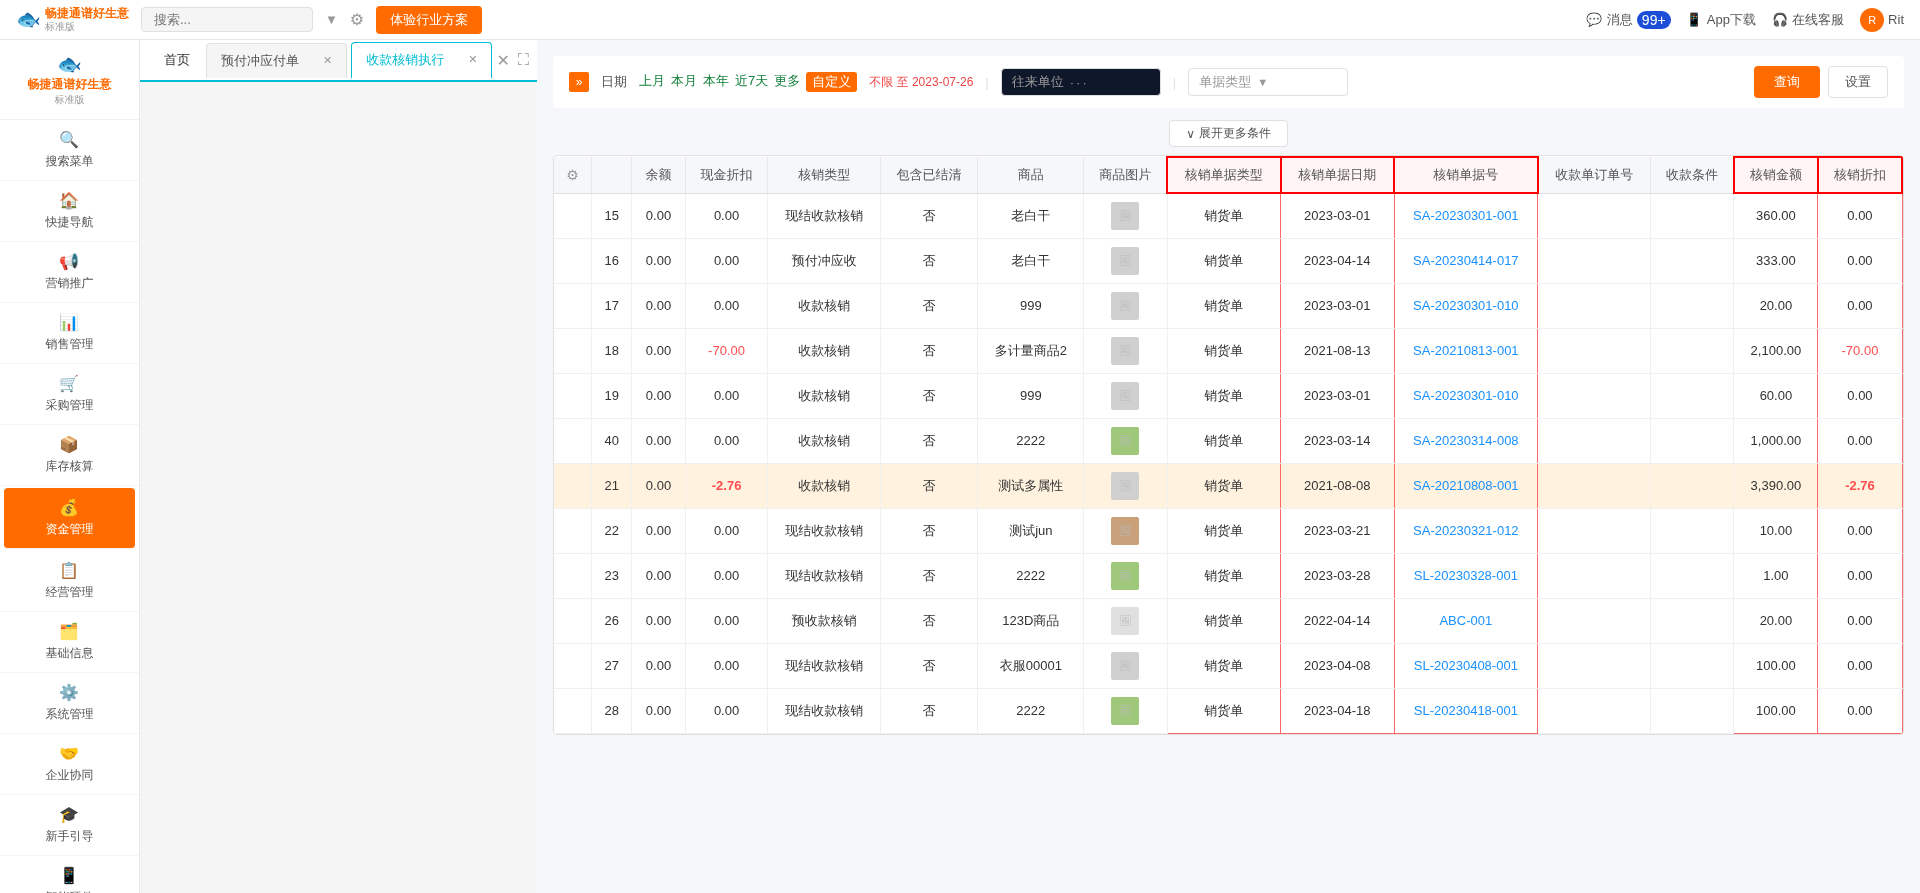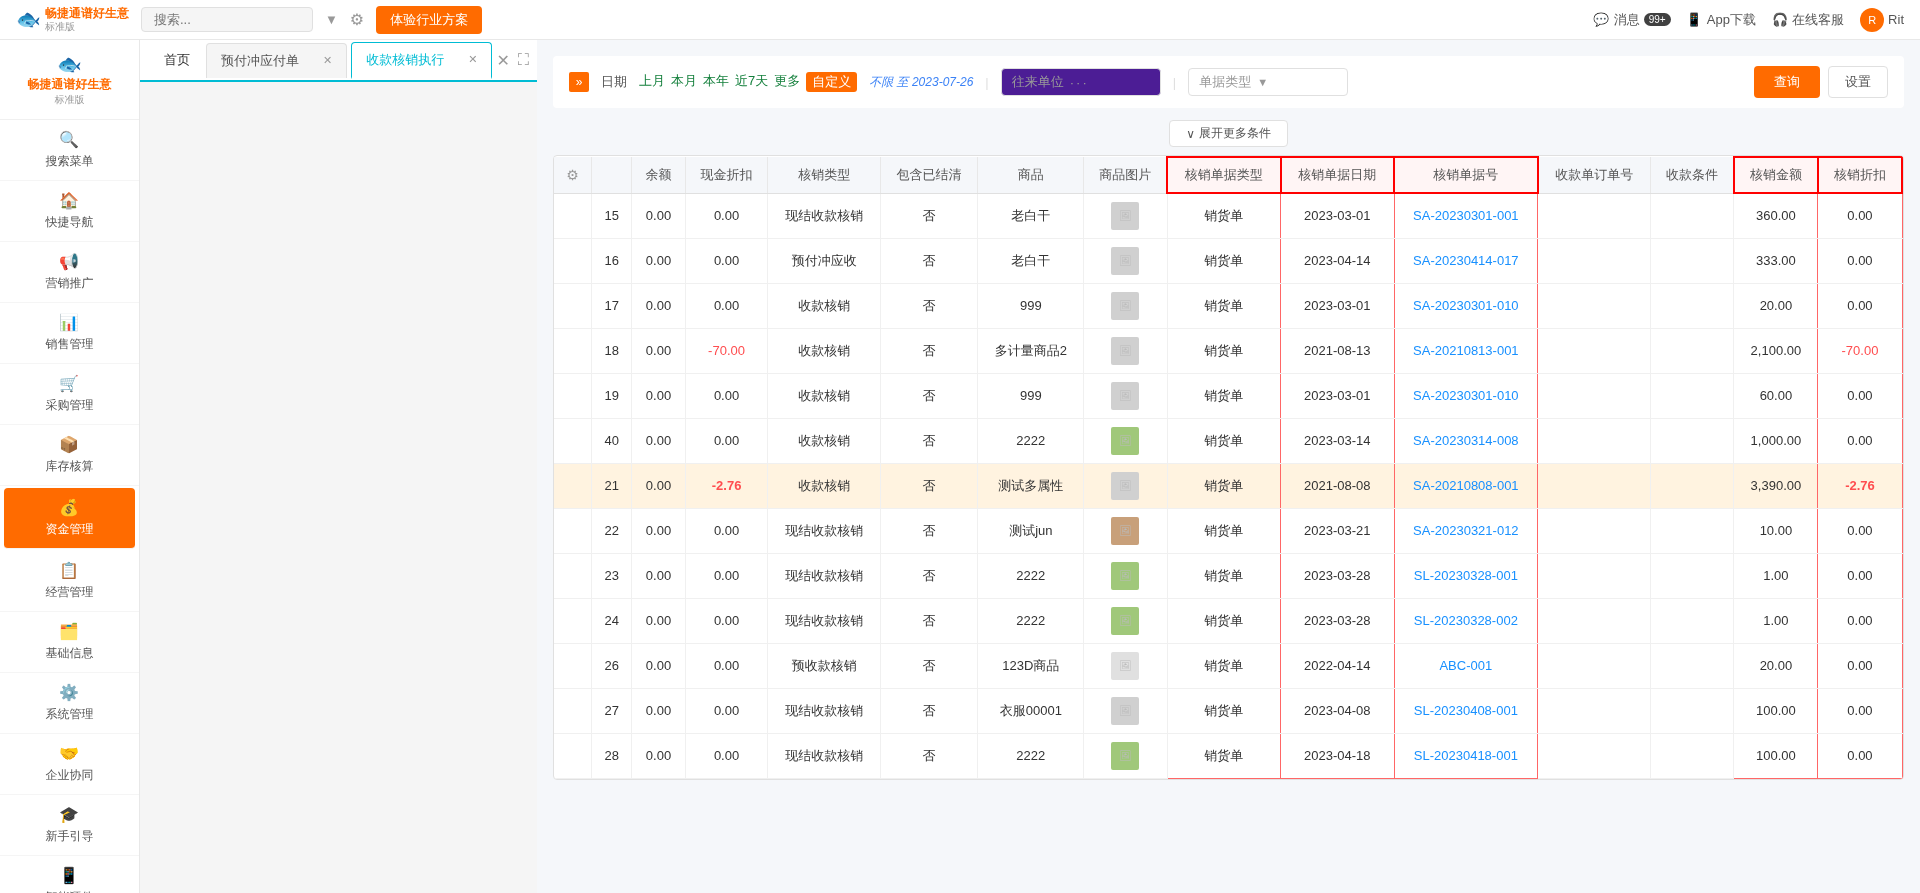--- a/index.html
+++ b/index.html
@@ -35,25 +35,25 @@
     .top-bar-btn {
       background: #ff6b00;
       color: #fff;
       border: none;
       border-radius: 4px;
       padding: 5px 14px;
       cursor: pointer;
       font-size: 13px;
     }
     .notification-badge {
-      background: #404040;
+      background: #1d4ed8;
       color: #fff;
       border-radius: 10px;
       padding: 1px 5px;
-      font-size: 10px;
+      font-size: 14px;
     }
 
     
     .layout { display: flex; height: calc(100vh - 40px); }
 
     
     .sidebar {
       width: 140px;
       background: #fff;
       border-right: 1px solid #e8e8e8;
@@ -169,31 +169,31 @@
       display: flex;
       align-items: center;
       justify-content: center;
       cursor: pointer;
       font-size: 12px;
     }
     .filter-label { color: #555; font-size: 13px; }
     .filter-date-links { display: flex; gap: 6px; }
     .filter-date-link { color: #15803d; cursor: pointer; font-size: 13px; }
     .filter-date-custom { color: #00bcd4; cursor: pointer; font-size: 13px; }
-    .filter-date-range { color: #3b82f6; font-size: 12px; font-style: italic; }
+    .filter-date-range { color: #ef4444; font-size: 12px; }
     .filter-separator { color: #e0e0e0; }
     .filter-input-wrap {
       display: flex;
       align-items: center;
       gap: 6px;
       border: 1px solid #e0e0e0;
       border-radius: 4px;
       padding: 4px 10px;
       min-width: 160px;
-      background: #4c1d95;
+      background: #0f172a;
     }
     .filter-dots { color: #999; letter-spacing: 2px; cursor: pointer; }
     .filter-select-wrap {
       display: flex;
       align-items: center;
       gap: 6px;
       border: 1px solid #e0e0e0;
       border-radius: 4px;
       padding: 4px 10px;
       min-width: 160px;
@@ -632,37 +632,20 @@
                 <td style="border-left: 1px solid rgb(255, 102, 102); border-right: 1px solid rgb(255, 102, 102);">销货单</td>
                 <td style="border-left: 1px solid rgb(255, 102, 102); border-right: 1px solid rgb(255, 102, 102);">2023-03-28</td>
                 <td style="border-left: 1px solid rgb(255, 102, 102); border-right: 1px solid rgb(255, 102, 102);"><a class="link-text" href="#">SL-20230328-001</a></td>
                 <td></td>
                 <td></td>
                 <td style="border-left: 1px solid rgb(255, 102, 102); border-right: 1px solid rgb(255, 102, 102);">1.00</td>
                 <td style="border-left: 1px solid rgb(255, 102, 102); border-right: 1px solid rgb(255, 102, 102);">0.00</td>
               </tr>
               <tr>
                 <td></td>
-                <td>24</td>
-                <td>0.00</td>
-                <td>0.00</td>
-                <td>现结收款核销</td>
-                <td>否</td>
-                <td>2222</td>
-                <td style="text-align: center;"><div class="image-placeholder green">🖼</div></td>
-                <td style="border-left: 1px solid rgb(255, 102, 102); border-right: 1px solid rgb(255, 102, 102);">销货单</td>
-                <td style="border-left: 1px solid rgb(255, 102, 102); border-right: 1px solid rgb(255, 102, 102);">2023-03-28</td>
-                <td style="border-left: 1px solid rgb(255, 102, 102); border-right: 1px solid rgb(255, 102, 102);"><a class="link-text" href="#">SL-20230328-002</a></td>
-                <td></td>
-                <td></td>
-                <td style="border-left: 1px solid rgb(255, 102, 102); border-right: 1px solid rgb(255, 102, 102);">1.00</td>
-                <td style="border-left: 1px solid rgb(255, 102, 102); border-right: 1px solid rgb(255, 102, 102);">0.00</td>
-              </tr>
-              <tr>
-                <td></td>
                 <td>26</td>
                 <td>0.00</td>
                 <td>0.00</td>
                 <td>预收款核销</td>
                 <td>否</td>
                 <td>123D商品</td>
                 <td style="text-align: center;"><div class="image-placeholder gray2">🖼</div></td>
                 <td style="border-left: 1px solid rgb(255, 102, 102); border-right: 1px solid rgb(255, 102, 102);">销货单</td>
                 <td style="border-left: 1px solid rgb(255, 102, 102); border-right: 1px solid rgb(255, 102, 102);">2022-04-14</td>
                 <td style="border-left: 1px solid rgb(255, 102, 102); border-right: 1px solid rgb(255, 102, 102);"><a class="link-text" href="#">ABC-001</a></td>

